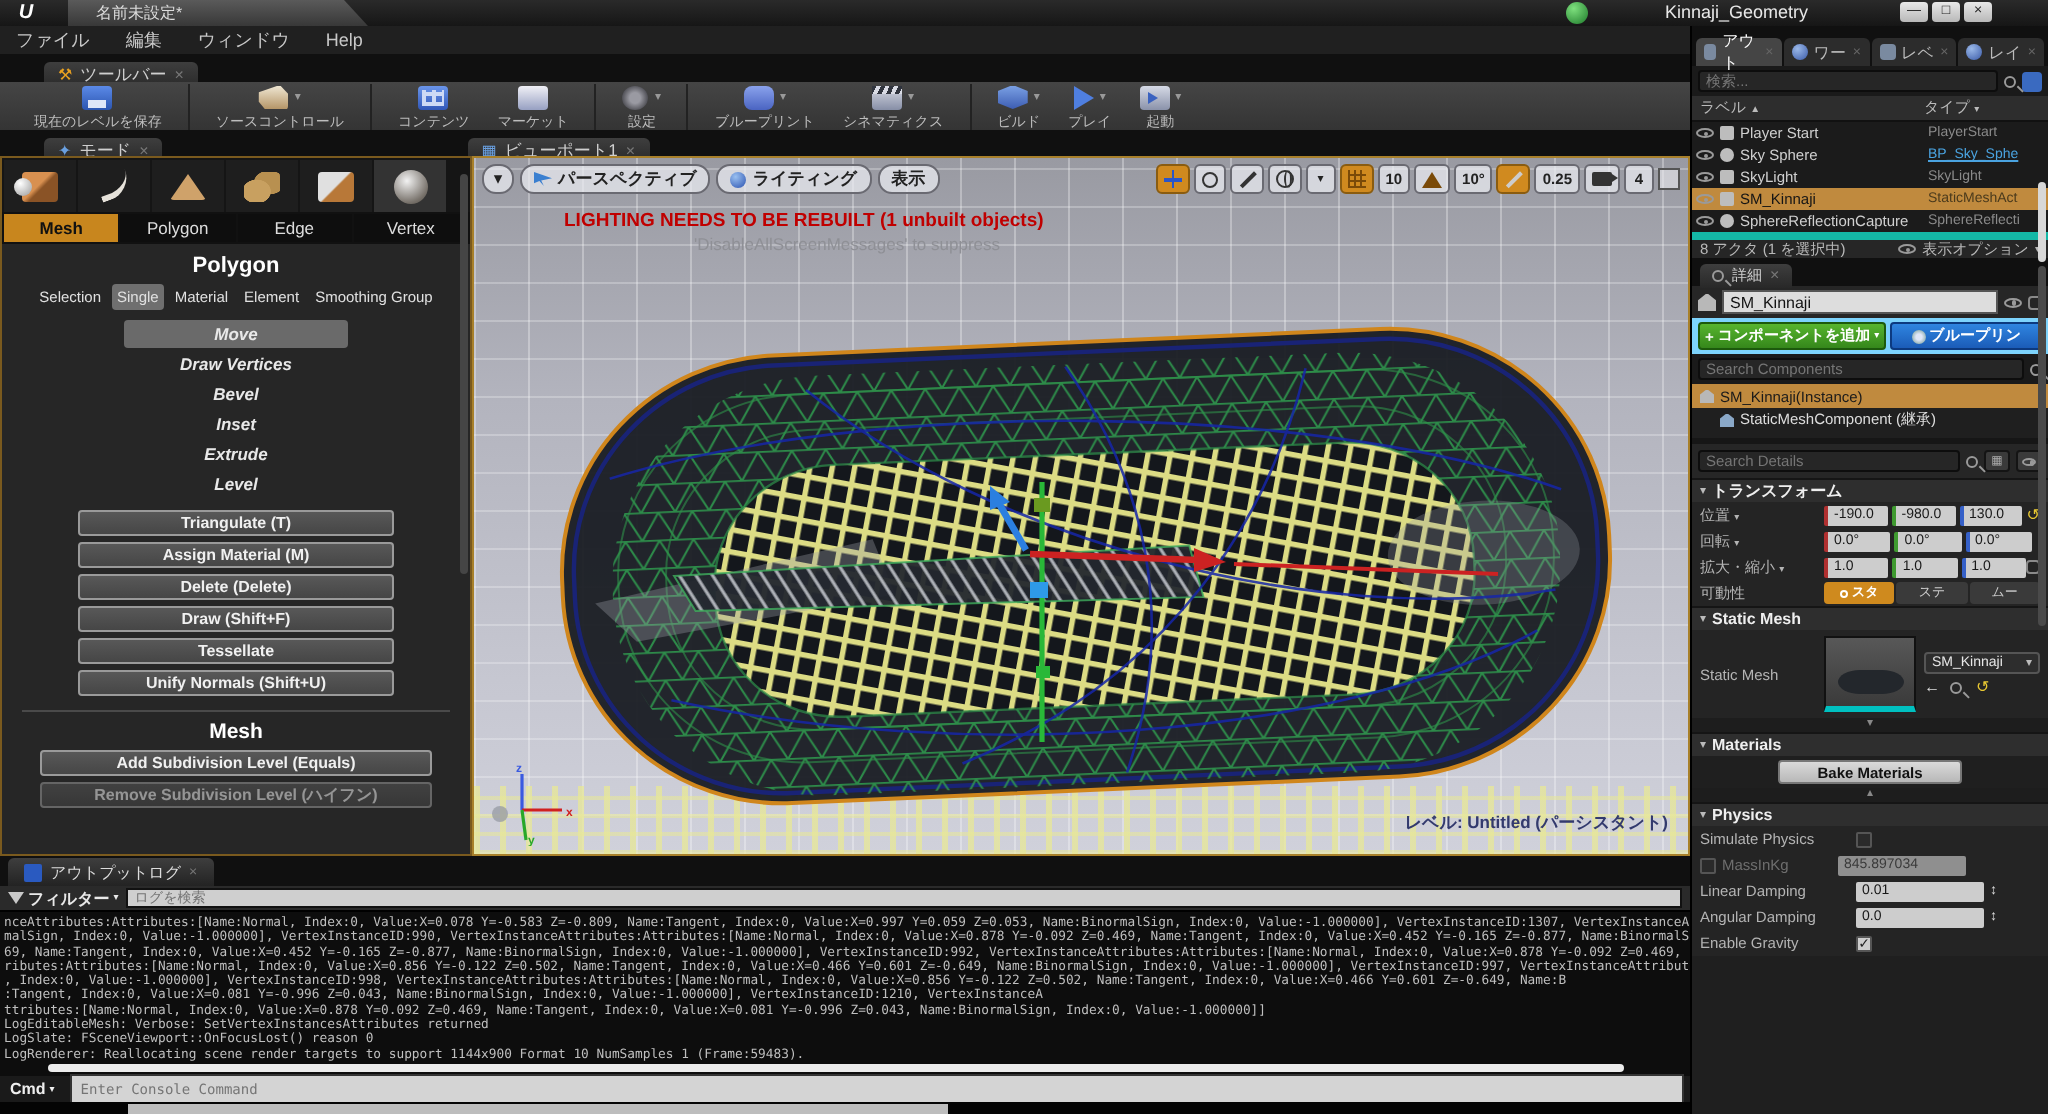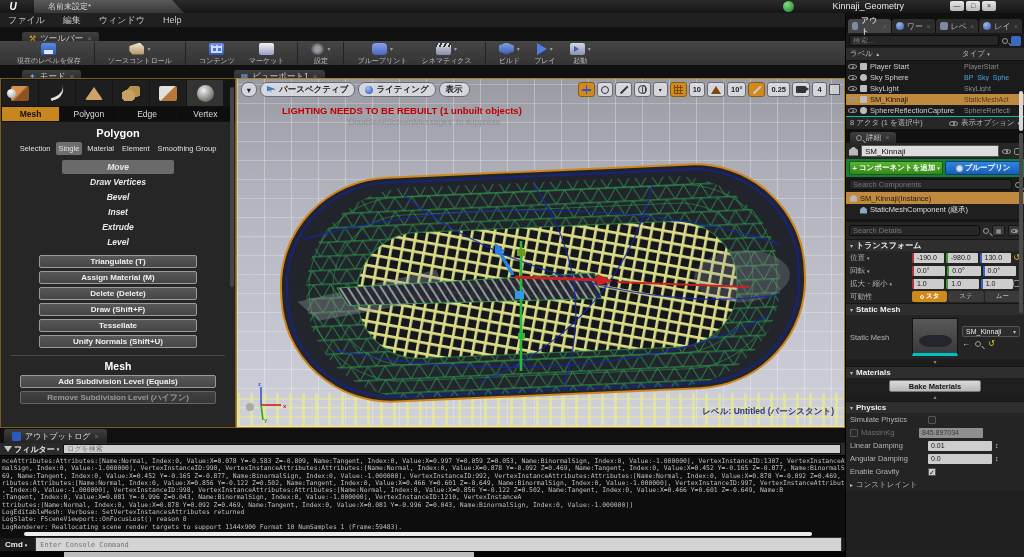--- a/index.html
+++ b/index.html
@@ -128,29 +128,29 @@
   .orow{display:flex;align-items:center;height:11px;padding:0 2px;color:#cfcfcf;}
   .orow .c1{flex:1;display:flex;align-items:center;gap:3px;font-size:7.5px;white-space:nowrap;overflow:hidden;}
   .orow .c2{width:58px;color:#8a8a8a;font-size:7px;white-space:nowrap;overflow:hidden;}
   .orow.sel{background:#c08a3e;color:#151515;}
   .orow.sel .c2{color:#4a3a1c;}
   .orow .c2.link{color:#4aa3e0;text-decoration:underline;}
   .eye{width:9px;height:5px;border:1px solid #9a9a9a;border-radius:50%;position:relative;flex:none;}
   .eye:after{content:"";position:absolute;left:2.5px;top:0.5px;width:2.5px;height:2.5px;border-radius:50%;background:#9a9a9a;}
   .aicon{width:7px;height:7px;background:#bdbdbd;flex:none;border-radius:1px;}
   .aicon.round{border-radius:50%;}
-  .outfoot{display:flex;align-items:center;height:13px;background:#262626;border-top:1px solid #14b8a6;padding:0 4px;color:#b8b8b8;font-size:7.5px;}
+  .outfoot{display:flex;align-items:center;height:13px;background:#262626;border-top:4px solid #14b8a6;padding:0 4px;color:#b8b8b8;font-size:7.5px;}
   .outfoot .right{margin-left:auto;display:flex;align-items:center;gap:3px;}
   .dtab{display:flex;align-items:center;gap:4px;height:14px;background:#101010;padding:3px 4px 0;}
   .dtab .tab{height:12px;font-size:7.5px;padding:0 6px;}
   .namerow{display:flex;align-items:center;gap:3px;padding:2px 3px;background:#262626;}
   .nameicon{width:9px;height:9px;background:#b8b8b8;clip-path:polygon(50% 0,100% 40%,100% 100%,0 100%,0 40%);flex:none;}
   .namefield{flex:1;height:12px;background:#ddd;border:1px solid #555;color:#111;font-size:8px;padding:0 3px;font-family:inherit;}
   .lockicon{width:7px;height:7px;border:1.3px solid #8a8a8a;border-radius:2px;position:relative;flex:none;}
-  .btnrow{display:flex;gap:2px;padding:2px 3px;background:#15803d;}
+  .btnrow{display:flex;gap:2px;padding:2px 3px;background:#7dd3fc;}
   .greenbtn{flex:1.25;height:14px;background:linear-gradient(#57b52e,#35871b);border:1px solid #1c5a0c;border-radius:2px;color:#fff;font-weight:bold;font-size:7.5px;display:flex;align-items:center;justify-content:center;gap:2px;}
   .bluebtn{flex:1;height:14px;background:linear-gradient(#2f85e0,#1b5cb8);border:1px solid #0c3a80;border-radius:2px;color:#fff;font-weight:bold;font-size:7.5px;display:flex;align-items:center;justify-content:center;gap:2px;}
   .gear{width:7px;height:7px;border-radius:50%;background:radial-gradient(circle,#dfe6f8 30%,#8aa 80%);}
   .comprow{display:flex;align-items:center;gap:3px;height:12px;padding:0 4px;font-size:7.5px;color:#ddd;background:#242424;}
   .comprow.sel{background:#c08a3e;color:#1a1a1a;}
   .comprow.child{padding-left:14px;background:#1f1f1f;}
   .sdetails{display:flex;align-items:center;gap:3px;padding:3px;background:#262626;border-top:3px solid #161616;margin-top:3px;}
   .sqbtn{width:13px;height:11px;background:#3a3a3a;border:1px solid #141414;border-radius:2px;display:flex;align-items:center;justify-content:center;font-size:6px;color:#aaa;}
   .sechead{display:flex;align-items:center;gap:3px;height:12px;background:#2e2e2e;border-top:1px solid #151515;padding:0 4px;color:#efefef;font-weight:bold;font-size:8px;}
   .caret{font-size:6px;color:#bbb;}
@@ -767,24 +767,20 @@
     </div>
     <div class="drow">
       <span class="lbl" style="width:78px">Angular Damping</span>
       <span class="pval">0.0</span>
       <span class="pexp ic-ud"></span>
     </div>
     <div class="drow">
       <span class="lbl" style="width:78px">Enable Gravity</span>
       <span class="chk ic-check"></span>
     </div>
-    <div class="drow">
-      <span class="caret ic-caret-r" style="margin-right:3px"></span>
-      <span class="lbl" style="width:auto">コンストレイント</span>
-    </div>
 
     <div class="rscroll"></div>
   </div>
 
   <div class="logpanel">
     <div class="logtabs">
       <span class="logtab">
         <span class="logicon"></span>
         <span>アウトプットログ</span>
         <span class="x ic-x" style="color:#777;font-size:7px"></span>

